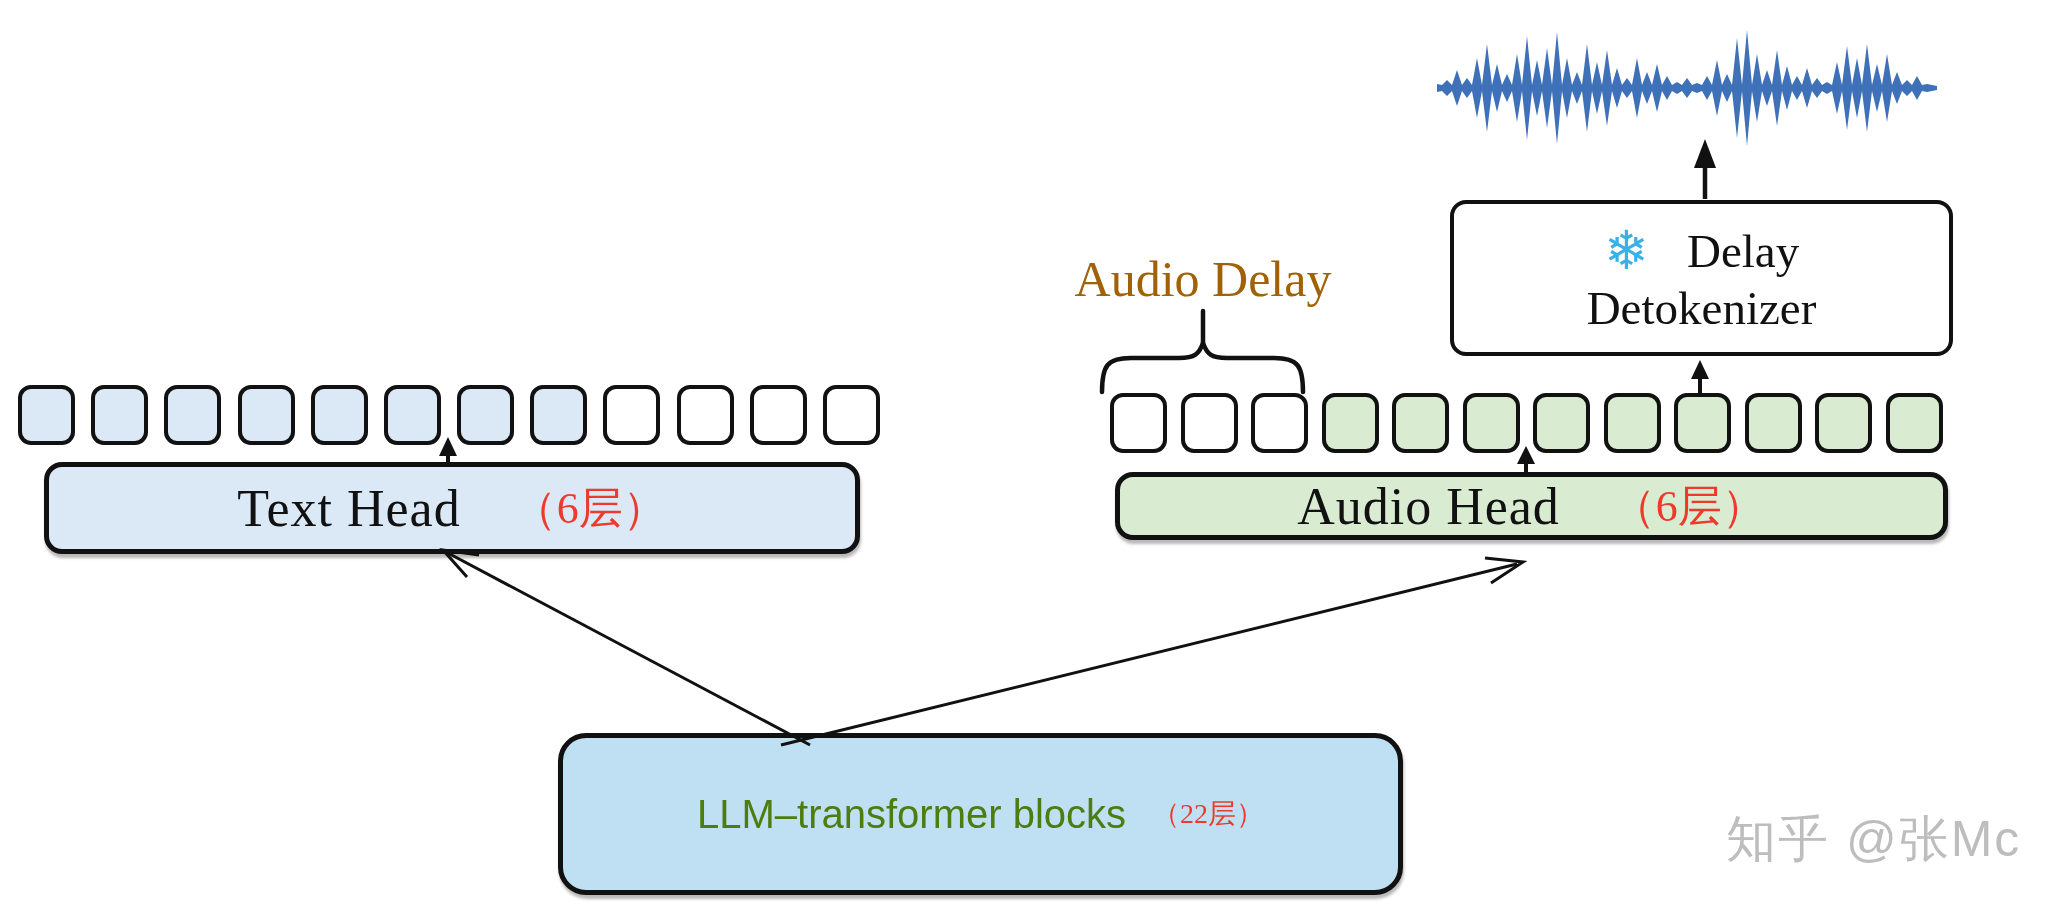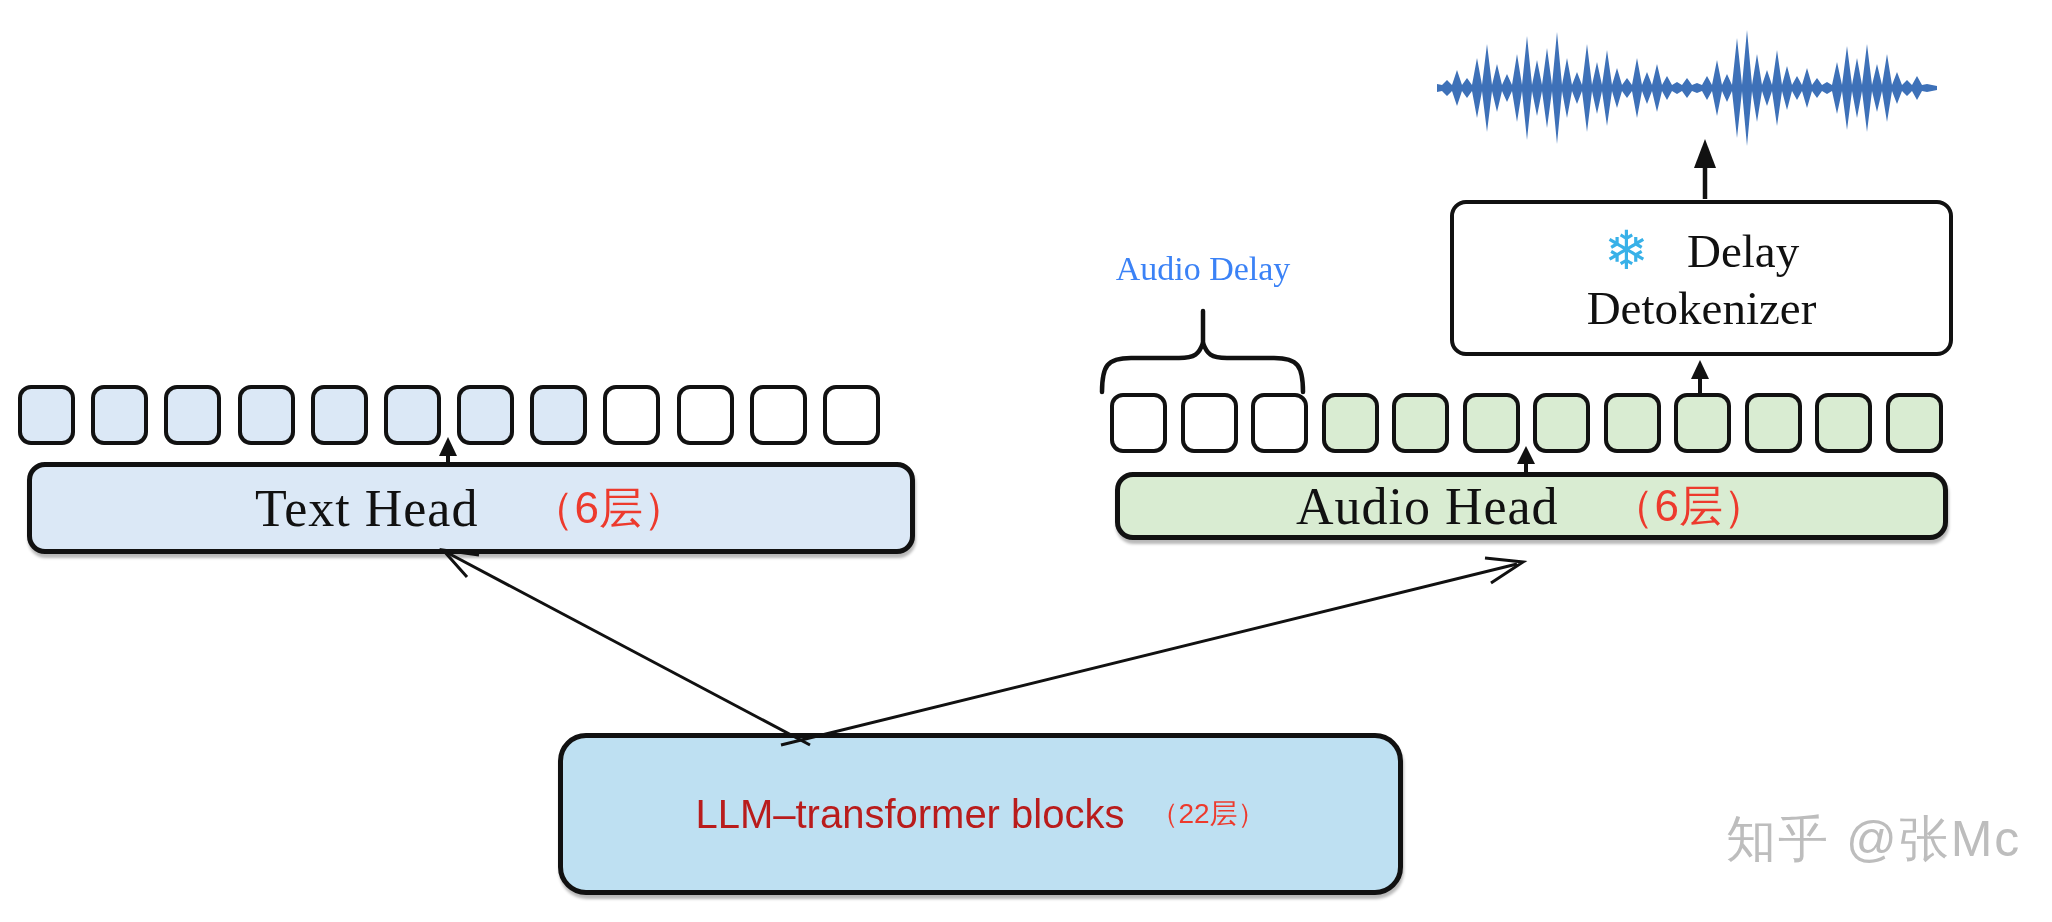--- a/index.html
+++ b/index.html
@@ -4,41 +4,41 @@
 <style>
   html,body{margin:0;padding:0;background:#fff;}
   .stage{
     position:relative;width:2052px;height:922px;background:#ffffff;overflow:hidden;
     font-family:"Liberation Serif","DejaVu Serif",serif;
   }
   .overlay{position:absolute;left:0;top:0;width:2052px;height:922px;pointer-events:none;}
   
   .box{position:absolute;box-sizing:border-box;border:5px solid #111;display:flex;align-items:center;justify-content:center;}
   .head{border-radius:18px;box-shadow:1px 4px 3px rgba(0,0,0,0.28);}
-  .text-head{left:27px;top:462px;width:888px;height:92px;background:var(--text-fill);}
+  .text-head{left:44px;top:462px;width:816px;height:92px;background:var(--text-fill);}
   .audio-head{left:1115px;top:472px;width:833px;height:68px;background:var(--audio-fill);}
   .head-label{font-size:52px;color:#111;letter-spacing:1px;}
-  .layers-red{font-size:44px;color:var(--accent-red);margin-left:52px;font-family:Liberation Sans, sans-serif;text-align:right;}
+  .layers-red{font-size:44px;color:var(--accent-red);margin-left:52px;font-family:Liberation Serif, serif;text-align:right;}
   .llm{left:558px;top:733px;width:845px;height:162px;background:var(--llm-fill);border-radius:28px;
        box-shadow:1px 4px 3px rgba(0,0,0,0.28);font-family:"Liberation Sans","DejaVu Sans",sans-serif;}
-  .llm-label{font-size:40px;color:#b91c1c;}
+  .llm-label{font-size:40px;color:#4d7c0f;}
   .llm .layers-red{font-size:28px;margin-left:26px;}
   .detok{left:1450px;top:200px;width:503px;height:156px;background:#fff;border-width:4px;border-radius:16px;
          flex-direction:column;line-height:1.12;}
   .detok-line{font-size:47px;color:#111;display:flex;align-items:center;}
   .snow{color:var(--snowflake);font-family:"DejaVu Sans",sans-serif;font-size:54px;margin-right:38px;}
   
   .token-row{position:absolute;display:flex;justify-content:space-between;}
   .row-text{left:18px;top:385px;width:862px;height:60px;}
   .row-audio{left:1110px;top:393px;width:833px;height:60px;}
   .token{box-sizing:border-box;width:57px;height:60px;border:4.5px solid #111;border-radius:13px;background:#fff;}
   .token.blue{background:var(--text-fill);}
   .token.green{background:var(--audio-fill);}
   
-  .audio-delay{position:absolute;left:1058px;top:250px;width:290px;text-align:center;font-size:34px;color:#3b82f6;}
+  .audio-delay{position:absolute;left:1058px;top:250px;width:290px;text-align:center;font-size:50px;color:#a16207;}
   .watermark{position:absolute;left:1726px;top:806px;font-size:50px;color:var(--watermark);
              font-family:"Liberation Sans","DejaVu Sans",sans-serif;letter-spacing:2px;}
   
   .waveform{position:absolute;left:1437px;top:28px;width:500px;height:120px;}
 </style>
 </head>
 <body>
 
 <div class="stage">
 

